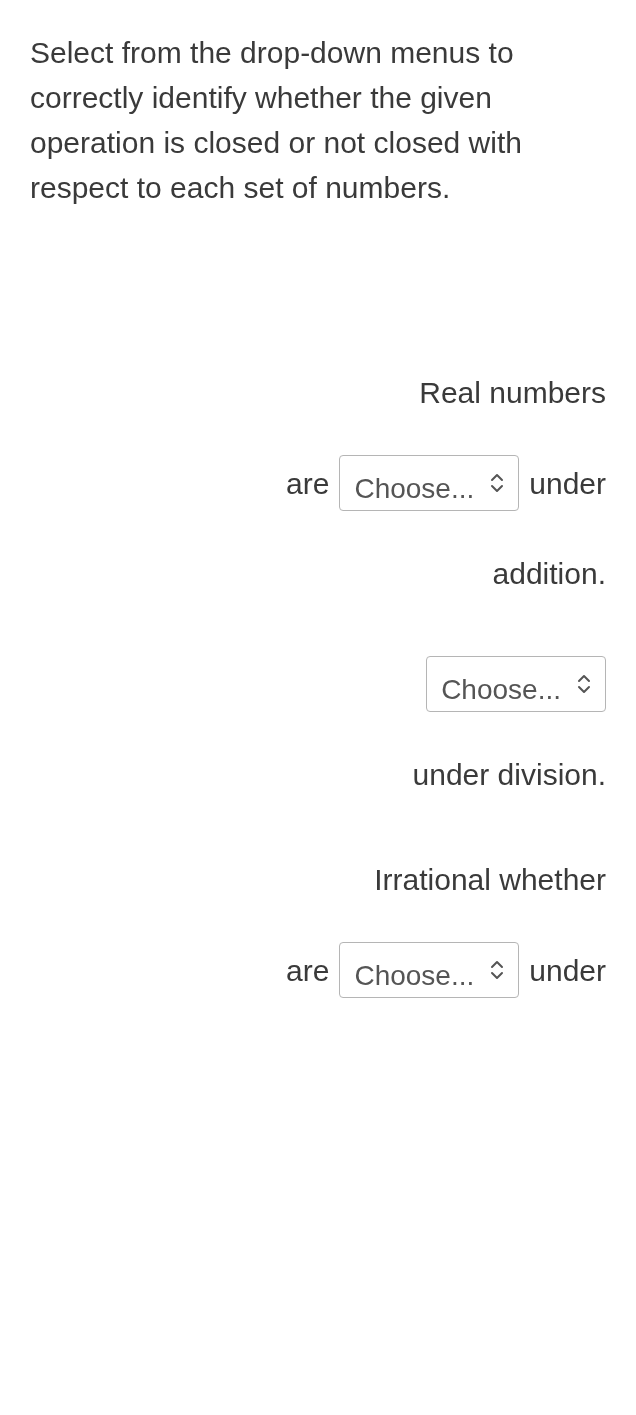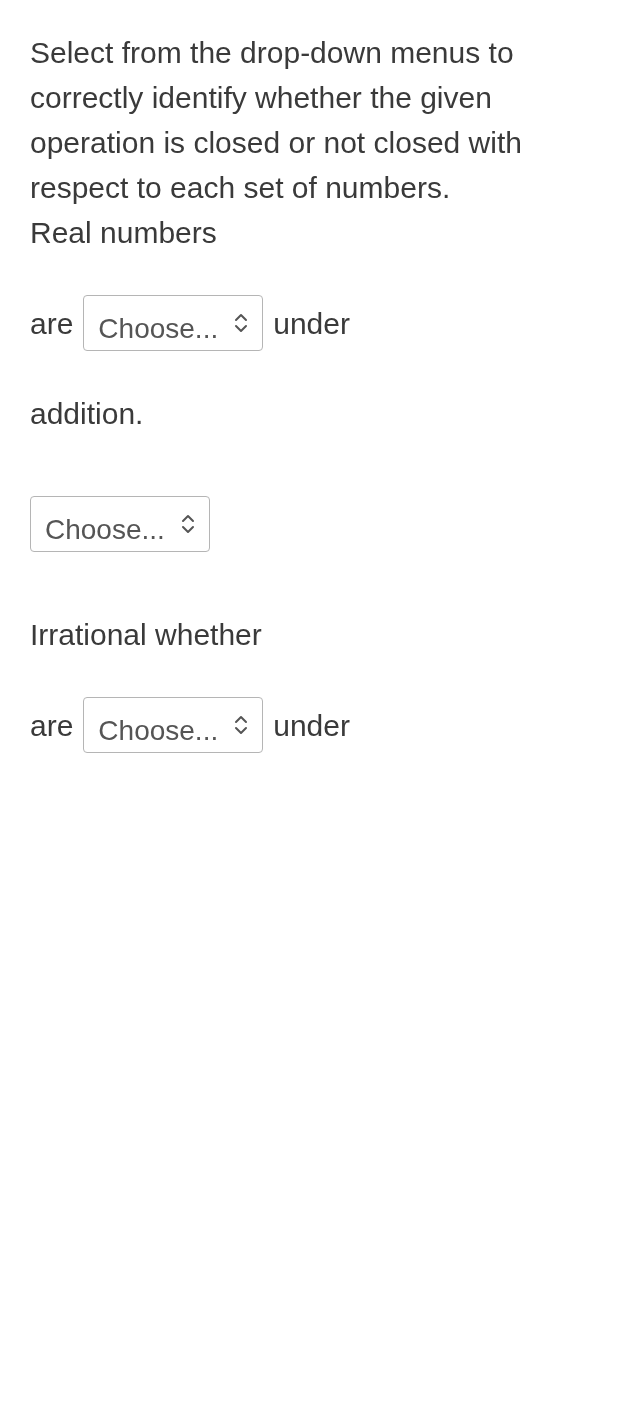--- a/index.html
+++ b/index.html
@@ -10,31 +10,33 @@
     body {
       font-family: -apple-system, BlinkMacSystemFont, "Segoe UI", Helvetica, Arial, sans-serif;
       font-size: 30px;
       color: #3a3a3a;
       background: #ffffff;
       width: 636px;
       padding: 30px 30px 0 30px;
       line-height: 1.5;
     }
     .instructions {
+      margin-bottom: 160px;
     }
     .question-block {
       margin-bottom: 60px;
     }
     .question-row {
       display: flex;
       flex-wrap: wrap;
       align-items: center;
       gap: 10px;
       row-gap: 40px;
       margin-bottom: 40px;
+      justify-content: flex-end;
     }
     .question-row:last-child {
       margin-bottom: 0;
       margin-top: 17px;
     }
     .select-wrapper {
       position: relative;
       display: inline-flex;
       align-items: center;
       border: 1px solid #b5b5b5;
@@ -99,20 +101,23 @@
     <div class="select-wrapper">
       <span class="select-text">Choose...</span>
       <span class="chevron-icon">
         <svg width="14" height="22" viewBox="0 0 14 22">
           <path d="M2 8 L7 3 L12 8" stroke="#555" stroke-width="2" fill="none" stroke-linecap="round" stroke-linejoin="round"></path>
           <path d="M2 14 L7 19 L12 14" stroke="#555" stroke-width="2" fill="none" stroke-linecap="round" stroke-linejoin="round"></path>
         </svg>
       </span>
     </div>
   </div>
+  <div class="question-row">
+    <span class="text-fragment"> under division.</span>
+  </div>
 </div>
 
 <div class="question-block">
   <div class="question-row">
     <span class="text-fragment">Irrational whether</span>
   </div>
   <div class="question-row">
     <span class="text-fragment">are</span>
     <div class="select-wrapper">
       <span class="select-text">Choose...</span>

